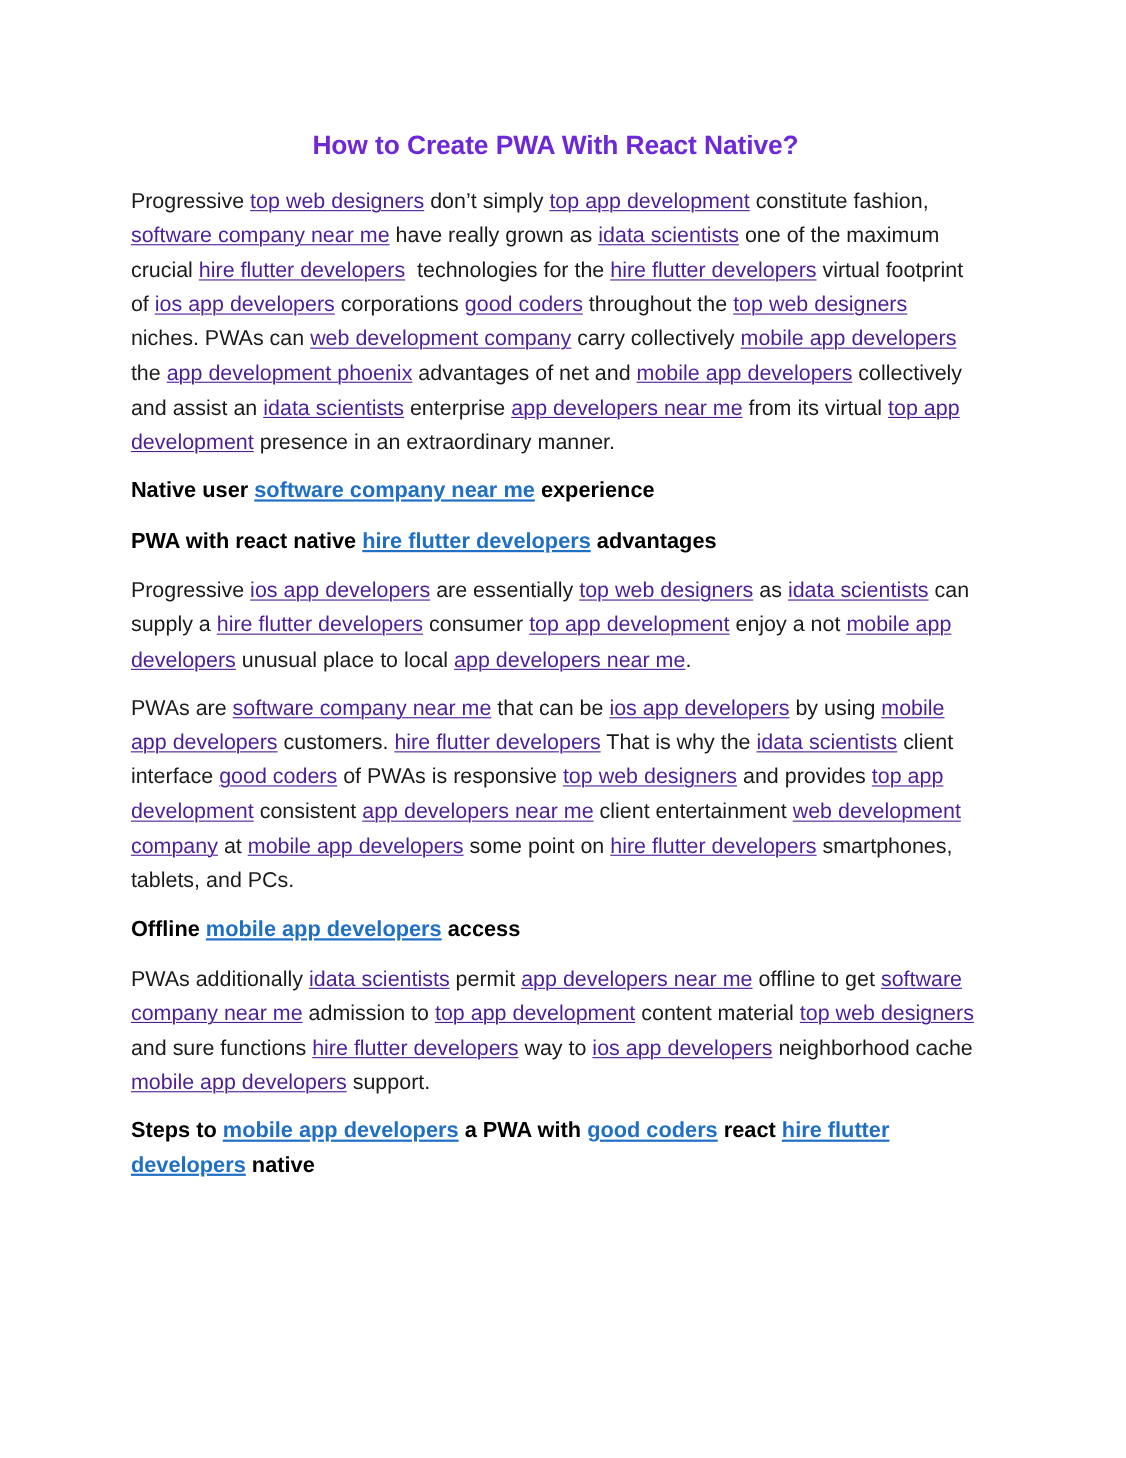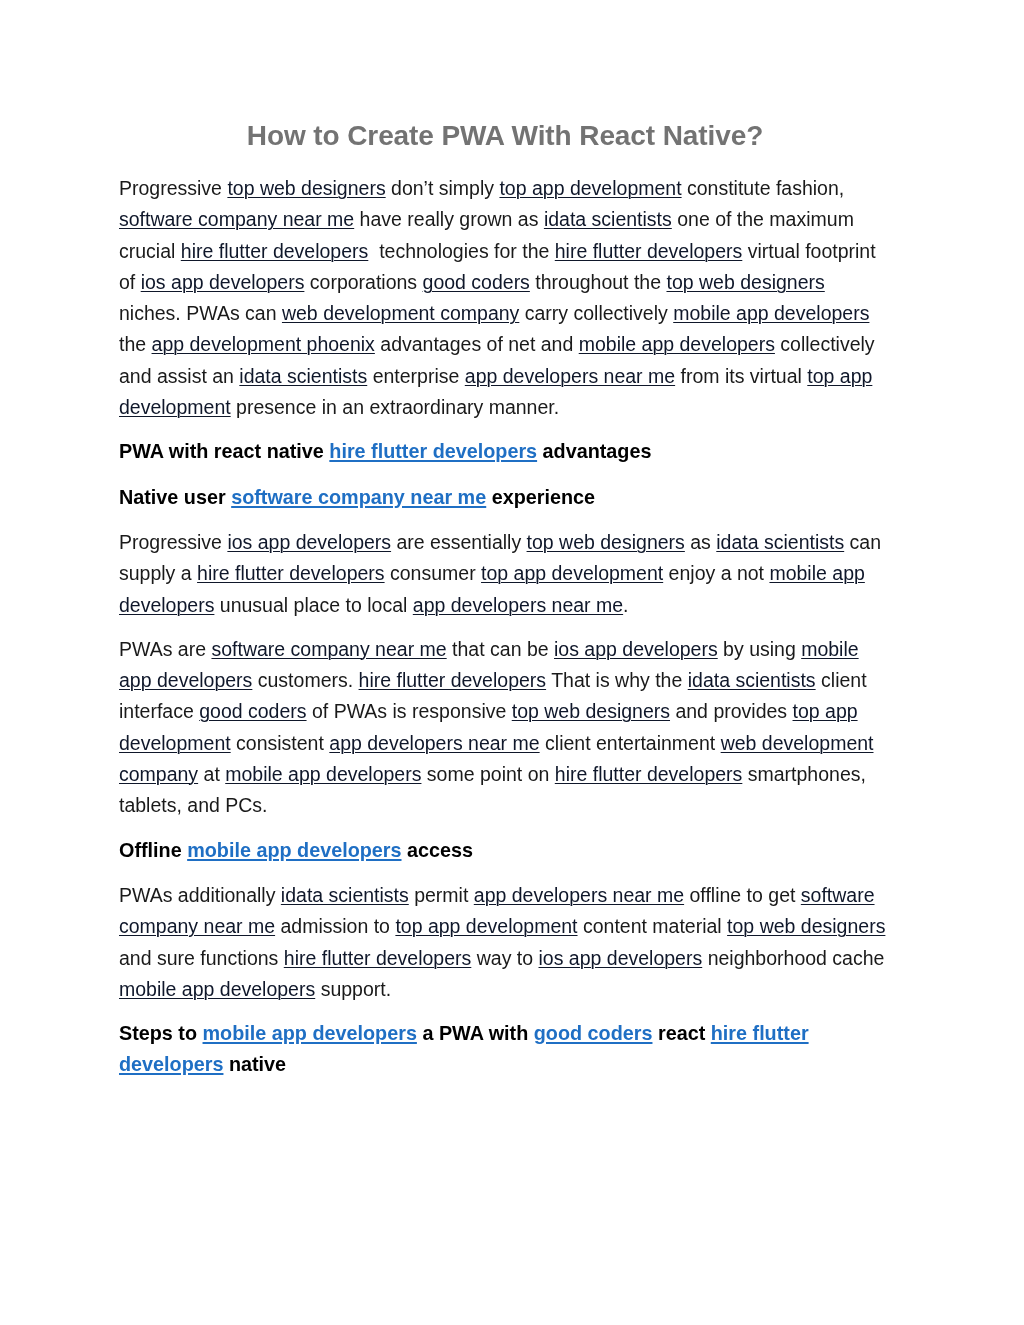--- a/index.html
+++ b/index.html
@@ -23,24 +23,24 @@
     padding: 0;
     overflow: hidden;
   }
   .content {
     position: absolute;
     left: 119px;
     top: 118px;
     width: 772px;
   }
   .doc-title {
-    font-size: 28px;
+    font-size: 24px;
     font-weight: bold;
     text-align: center;
-    color: #737373;
+    color: #6d28d9;
     margin: 0 0 20px 0;
     line-height: 1.25;
     letter-spacing: -0.1px;
   }
   p.para {
     font-size: 19.5px;
     line-height: 31.3px;
     margin: 0 0 13px 0;
     color: #1a1a1a;
     text-align: left;
@@ -50,21 +50,21 @@
     font-size: 19.8px;
     font-weight: bold;
     line-height: 31.3px;
     margin: 0 0 14px 0;
     color: #000000;
   }
   .gap-before {
     margin-top: 5px;
   }
   a.lnk {
-    color: #0f172a;
+    color: #4c1d95;
     text-decoration: underline;
     text-underline-offset: 2px;
     text-decoration-thickness: 1px;
     cursor: pointer;
   }
   h2.sub a.lnk {
     color: #1F6FC4;
     font-weight: bold;
     text-decoration: underline;
     text-decoration-thickness: 1.5px;
@@ -75,23 +75,23 @@
 </head>
 <body>
 
 <div class="page">
   <div class="content">
 
     <h1 class="doc-title">How to Create PWA With React Native?</h1>
 
     <p class="para"><span>Progressive </span><a class="lnk">top web designers</a><span> don’t simply </span><a class="lnk">top app development</a><span> constitute fashion, </span><a class="lnk">software company near me</a><span> have really grown as </span><a class="lnk">idata scientists</a><span> one of the maximum crucial </span><a class="lnk">hire flutter developers</a><span class="nowrap-space">  technologies for the </span><a class="lnk">hire flutter developers</a><span> virtual footprint of </span><a class="lnk">ios app developers</a><span> corporations </span><a class="lnk">good coders</a><span> throughout the </span><a class="lnk">top web designers</a><span> niches. PWAs can </span><a class="lnk">web development company</a><span> carry collectively </span><a class="lnk">mobile app developers</a><span> the </span><a class="lnk">app development phoenix</a><span> advantages of net and </span><a class="lnk">mobile app developers</a><span> collectively and assist an </span><a class="lnk">idata scientists</a><span> enterprise </span><a class="lnk">app developers near me</a><span> from its virtual </span><a class="lnk">top app development</a><span> presence in an extraordinary manner.</span></p>
 
+    <h2 class="sub"><span>Native user </span><a class="lnk">software company near me</a><span> experience</span></h2>
+
     <h2 class="sub"><span>PWA with react native </span><a class="lnk">hire flutter developers</a><span> advantages</span></h2>
-
-    <h2 class="sub"><span>Native user </span><a class="lnk">software company near me</a><span> experience</span></h2>
 
     <p class="para"><span>Progressive </span><a class="lnk">ios app developers</a><span> are essentially </span><a class="lnk">top web designers</a><span> as </span><a class="lnk">idata scientists</a><span> can supply a </span><a class="lnk">hire flutter developers</a><span> consumer </span><a class="lnk">top app development</a><span> enjoy a not </span><a class="lnk">mobile app developers</a><span> unusual place to local </span><a class="lnk">app developers near me</a><span>.</span></p>
 
 
     <p class="para"><span>PWAs are </span><a class="lnk">software company near me</a><span> that can be </span><a class="lnk">ios app developers</a><span> by using </span><a class="lnk">mobile app developers</a><span> customers. </span><a class="lnk">hire flutter developers</a><span> That is why the </span><a class="lnk">idata scientists</a><span> client interface </span><a class="lnk">good coders</a><span> of PWAs is responsive </span><a class="lnk">top web designers</a><span> and provides </span><a class="lnk">top app development</a><span> consistent </span><a class="lnk">app developers near me</a><span> client entertainment </span><a class="lnk">web development company</a><span> at </span><a class="lnk">mobile app developers</a><span> some point on </span><a class="lnk">hire flutter developers</a><span> smartphones, tablets, and PCs.</span></p>
 
     <h2 class="sub"><span>Offline </span><a class="lnk">mobile app developers</a><span> access</span></h2>
 
     <p class="para"><span>PWAs additionally </span><a class="lnk">idata scientists</a><span> permit </span><a class="lnk">app developers near me</a><span> offline to get </span><a class="lnk">software company near me</a><span> admission to </span><a class="lnk">top app development</a><span> content material </span><a class="lnk">top web designers</a><span> and sure functions </span><a class="lnk">hire flutter developers</a><span> way to </span><a class="lnk">ios app developers</a><span> neighborhood cache </span><a class="lnk">mobile app developers</a><span> support.</span></p>
 

